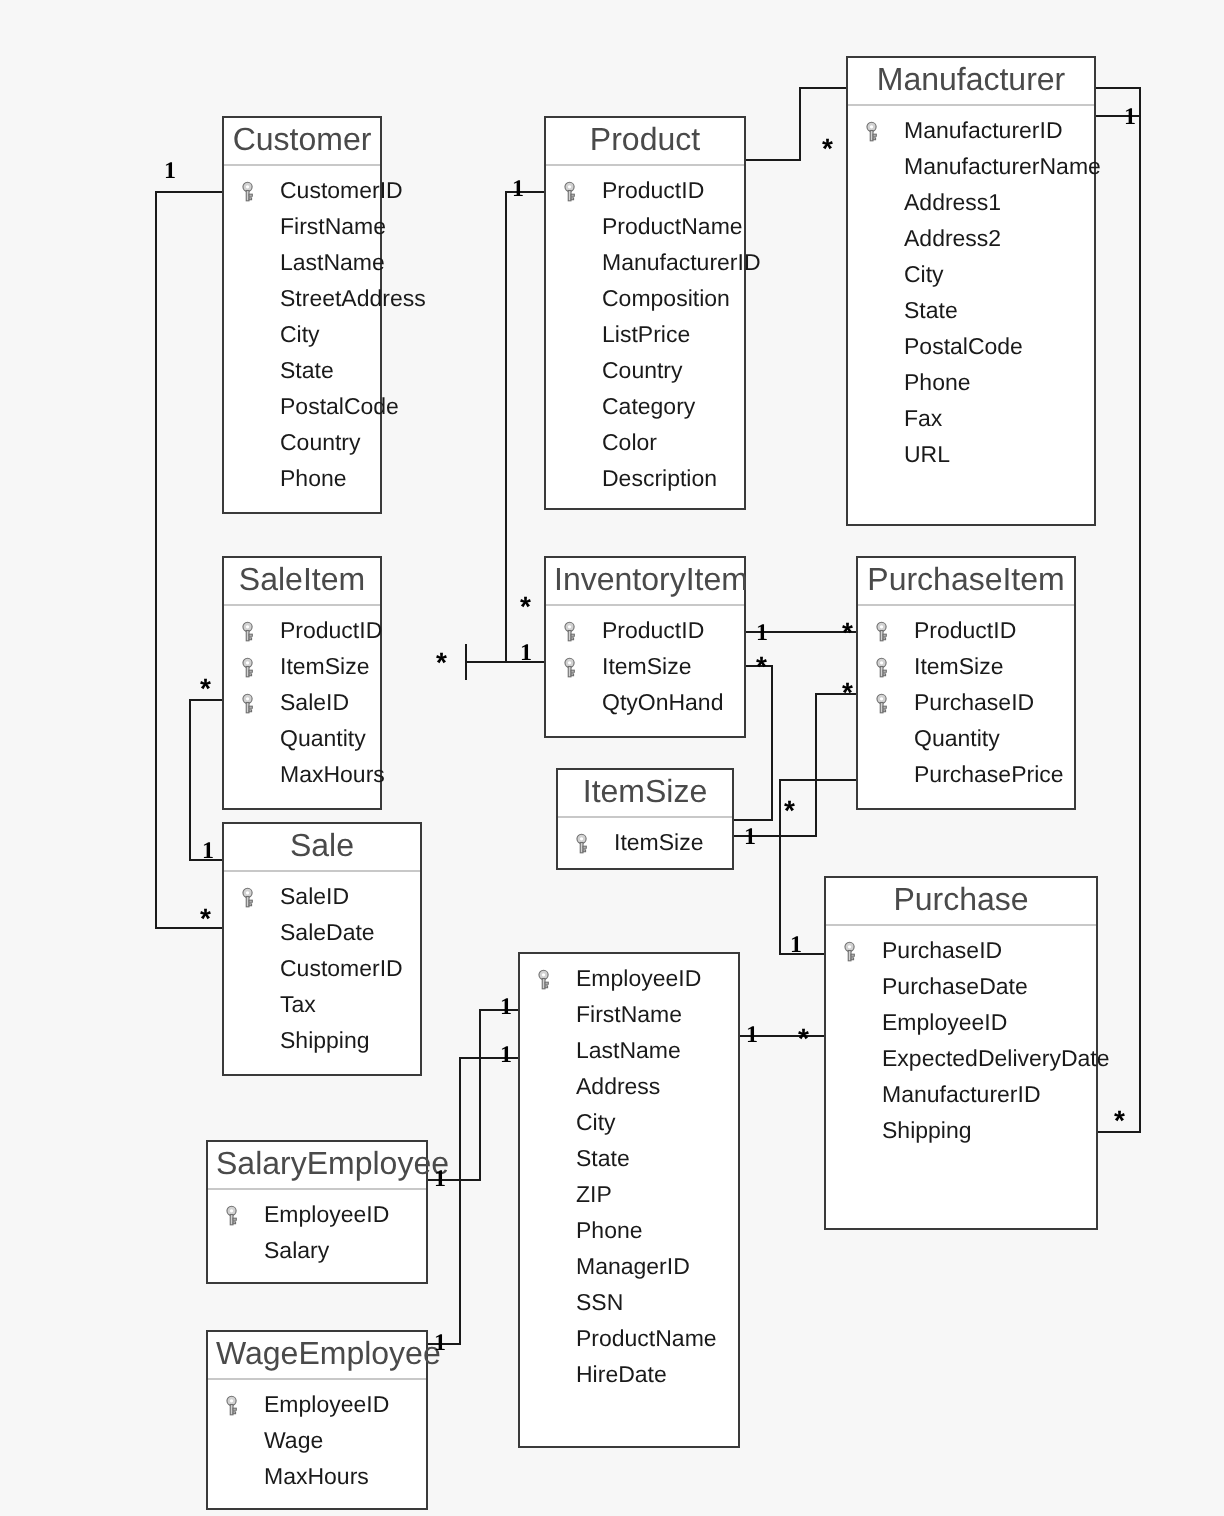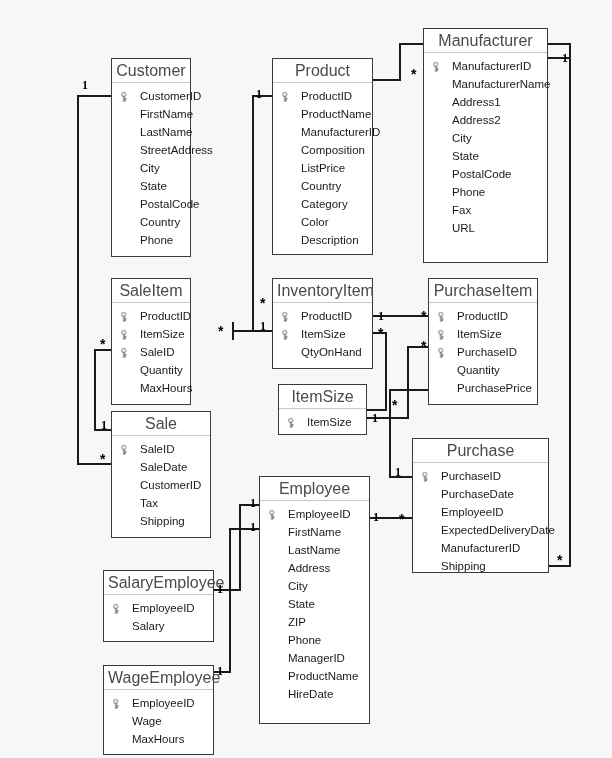--- a/index.html
+++ b/index.html
@@ -310,59 +310,59 @@
                   <rect x="6.0" y="7.2" width="1.8" height="1.1" fill="#d2d2d2"></rect>
                   <rect x="6.0" y="9.2" width="1.4" height="1.0" fill="#d2d2d2"></rect>
                 </g>
               </svg></span><span class="aname">SaleID</span></div>
           <div class="attr nokey"><span class="aname">SaleDate</span></div>
           <div class="attr nokey"><span class="aname">CustomerID</span></div>
           <div class="attr nokey"><span class="aname">Tax</span></div>
           <div class="attr nokey"><span class="aname">Shipping</span></div>
         </div>
       </div>
-      <div class="entity" style="left: 412px; top: 438px; width: 137px; height: 135px;">
+      <div class="entity" style="left: 412px; top: 438px; width: 137px; height: 177px;">
         <div class="entity-title">Purchase</div>
         <div class="attr-list">
           <div class="attr"><span class="keyicon"><svg viewBox="0 0 12 12" width="11" height="12" aria-hidden="true">
                 <g fill="#8a8a8a" stroke="#6e6e6e" stroke-width="0.6">
                   <circle cx="5.2" cy="3.2" r="2.5" fill="#d2d2d2"></circle>
                   <circle cx="5.2" cy="3.2" r="0.9" fill="#ffffff" stroke="none"></circle>
                   <rect x="4.5" y="5.2" width="1.5" height="5.6" fill="#d2d2d2"></rect>
                   <rect x="6.0" y="7.2" width="1.8" height="1.1" fill="#d2d2d2"></rect>
                   <rect x="6.0" y="9.2" width="1.4" height="1.0" fill="#d2d2d2"></rect>
                 </g>
               </svg></span><span class="aname">PurchaseID</span></div>
           <div class="attr nokey"><span class="aname">PurchaseDate</span></div>
           <div class="attr nokey"><span class="aname">EmployeeID</span></div>
           <div class="attr nokey"><span class="aname">ExpectedDeliveryDate</span></div>
           <div class="attr nokey"><span class="aname">ManufacturerID</span></div>
           <div class="attr nokey"><span class="aname">Shipping</span></div>
         </div>
       </div>
       <div class="entity" style="left: 259px; top: 476px; width: 111px; height: 248px;">
-        <div class="entity-title">Employee</div>
         <div class="attr-list">
           <div class="attr"><span class="keyicon"><svg viewBox="0 0 12 12" width="11" height="12" aria-hidden="true">
                 <g fill="#8a8a8a" stroke="#6e6e6e" stroke-width="0.6">
                   <circle cx="5.2" cy="3.2" r="2.5" fill="#d2d2d2"></circle>
                   <circle cx="5.2" cy="3.2" r="0.9" fill="#ffffff" stroke="none"></circle>
                   <rect x="4.5" y="5.2" width="1.5" height="5.6" fill="#d2d2d2"></rect>
                   <rect x="6.0" y="7.2" width="1.8" height="1.1" fill="#d2d2d2"></rect>
                   <rect x="6.0" y="9.2" width="1.4" height="1.0" fill="#d2d2d2"></rect>
                 </g>
               </svg></span><span class="aname">EmployeeID</span></div>
           <div class="attr nokey"><span class="aname">FirstName</span></div>
           <div class="attr nokey"><span class="aname">LastName</span></div>
           <div class="attr nokey"><span class="aname">Address</span></div>
           <div class="attr nokey"><span class="aname">City</span></div>
           <div class="attr nokey"><span class="aname">State</span></div>
           <div class="attr nokey"><span class="aname">ZIP</span></div>
           <div class="attr nokey"><span class="aname">Phone</span></div>
           <div class="attr nokey"><span class="aname">ManagerID</span></div>
+          <div class="attr nokey"><span class="aname">SSN</span></div>
           <div class="attr nokey"><span class="aname">ProductName</span></div>
           <div class="attr nokey"><span class="aname">HireDate</span></div>
         </div>
       </div>
       <div class="entity" style="left: 103px; top: 554px; width: 111px; height: 72px; margin-top: 16px;">
         <div class="entity-title">SalaryEmployee</div>
         <div class="attr-list">
           <div class="attr"><span class="keyicon"><svg viewBox="0 0 12 12" width="11" height="12" aria-hidden="true">
                 <g fill="#8a8a8a" stroke="#6e6e6e" stroke-width="0.6">
                   <circle cx="5.2" cy="3.2" r="2.5" fill="#d2d2d2"></circle>

